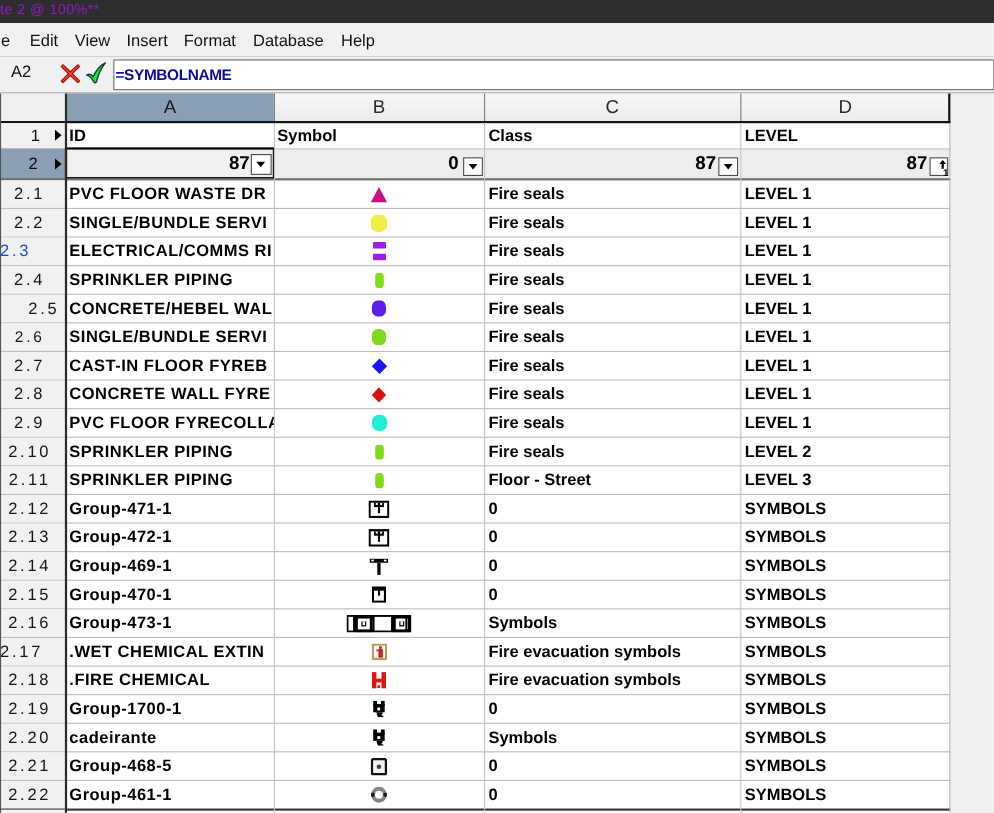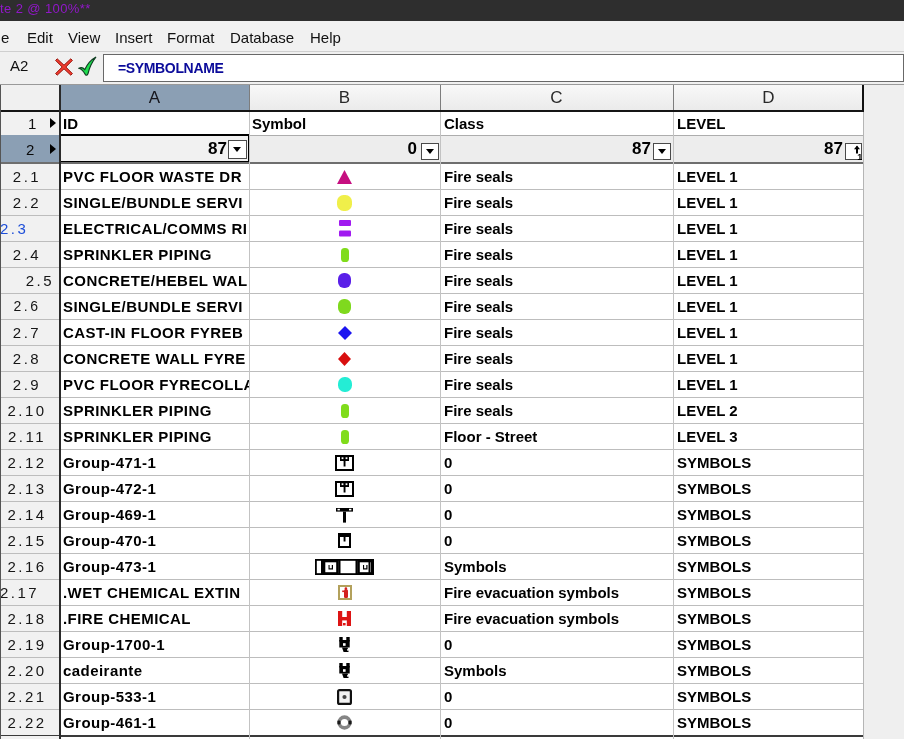--- a/index.html
+++ b/index.html
@@ -24,21 +24,21 @@
 </div>
 
 <div class="abs" style="left:0;top:52px;width:904px;height:33px;background:#f0f0f0">
  <span class="abs" style="left:10px;top:5px;font-size:15px;color:#111">A2</span>
  <svg class="abs" style="left:55px;top:6px" width="18" height="18" viewBox="0 0 18 18">
         <path d="M2.2 0.8 L9 7.2 L15.8 0.8 L17.4 2.4 L10.8 9 L17.4 15.6 L15.8 17.2 L9 10.8 L2.2 17.2 L0.6 15.6 L7.2 9 L0.6 2.4 Z" fill="#f03c30" stroke="#96150c" stroke-width="1"></path>
       </svg>
  <svg class="abs" style="left:78px;top:4px" width="19" height="21" viewBox="0 0 19 21">
         <path d="M1 12.2 C3 11 5.2 11.6 6.8 13.6 C9.2 8.2 13.2 3.6 18 1 C14.2 5.8 11.4 11.4 10 17.6 C9.4 19.6 7.8 19.8 7 18 C5.6 15.2 3.6 13 1 12.2 Z" fill="#1edf4e" stroke="#103d22" stroke-width="1.2"></path>
       </svg>
- <div class="abs" style="left:103px;top:2px;width:801px;height:28px;border:1px solid #686868;background:#fff;line-height:26px;padding-left:14px;font-size:14px;letter-spacing:-0.35px;font-weight:bold;color:#0b0b9a">=SYMBOLNAME</div>
+ <div class="abs" style="left:103px;top:2px;width:801px;height:28px;border:1px solid #686868;background:#fff;line-height:26px;padding-left:1px;font-size:14px;letter-spacing:-0.35px;font-weight:bold;color:#0b0b9a">=SYMBOLNAME</div>
 </div>
 
 <div class="abs" style="left:0;top:84px;width:904px;height:1px;background:#9a9a9a"></div>
 
 <div class="abs" style="left:864px;top:85px;width:40px;height:654px;background:#efefef"></div>
 
 <div class="abs" style="left:0;top:85px;width:60px;height:25px;background:#f0f0f0"></div>
 <div class="abs" style="left:60px;top:85px;width:189px;height:25px;background:#8b9fb4;text-align:center;font-size:17px;line-height:25px;color:#16161c">A</div>
 <div class="abs" style="left:249px;top:85px;width:191px;height:25px;background:linear-gradient(#f8f8f8,#ebebeb);text-align:center;font-size:17px;line-height:25px;color:#2a2a2a">B</div>
 <div class="abs" style="left:440px;top:85px;width:233px;height:25px;background:linear-gradient(#f8f8f8,#ebebeb);text-align:center;font-size:17px;line-height:25px;color:#2a2a2a">C</div>
@@ -298,21 +298,21 @@
       <rect x="0.3" y="3" width="10.4" height="7.5" fill="#000"></rect>
       <rect x="4" y="6.2" width="2.6" height="2.6" fill="#fff"></rect>
       <polygon points="3,10.5 8.6,10.5 9.6,15 4.6,15" fill="#000"></polygon>
       <rect x="8" y="12.2" width="1.4" height="1.4" fill="#fff"></rect>
     </svg>
 <div class="cell" style="left:444px;top:658px;width:226px;height:25px;line-height:25px">Symbols</div>
 <div class="cell" style="left:677px;top:658px;width:183px;height:25px;line-height:25px">SYMBOLS</div>
 <div class="abs" style="left:0;top:683px;width:864px;height:1px;background:#bdbdbd"></div>
 <div class="abs" style="left:0;top:684px;width:60px;height:25px;background:#f1f1f1"></div>
 <div class="abs" style="left:0;top:684px;width:54px;height:25px;text-align:center;font-size:15px;letter-spacing:2.5px;line-height:25px;color:#161616">2.21</div>
-<div class="cell ca" style="left:63px;top:684px;width:186px;height:25px;line-height:25px">Group-533-1</div>
+<div class="cell ca" style="left:63px;top:684px;width:186px;height:25px;line-height:25px">Group-468-5</div>
 <svg style="position:absolute;left:337.0px;top:688.5px" width="15" height="16">
       <rect x="1.1" y="1.1" width="12.8" height="13.8" rx="1.5" fill="#f2f2f2" stroke="#111" stroke-width="2.2"></rect>
       <circle cx="7.5" cy="8" r="2.1" fill="#444"></circle>
     </svg>
 <div class="cell" style="left:444px;top:684px;width:226px;height:25px;line-height:25px">0</div>
 <div class="cell" style="left:677px;top:684px;width:183px;height:25px;line-height:25px">SYMBOLS</div>
 <div class="abs" style="left:0;top:709px;width:864px;height:1px;background:#bdbdbd"></div>
 <div class="abs" style="left:0;top:710px;width:60px;height:25px;background:#f1f1f1"></div>
 <div class="abs" style="left:0;top:710px;width:54px;height:25px;text-align:center;font-size:15px;letter-spacing:2.5px;line-height:25px;color:#161616">2.22</div>
 <div class="cell ca" style="left:63px;top:710px;width:186px;height:25px;line-height:25px">Group-461-1</div>

